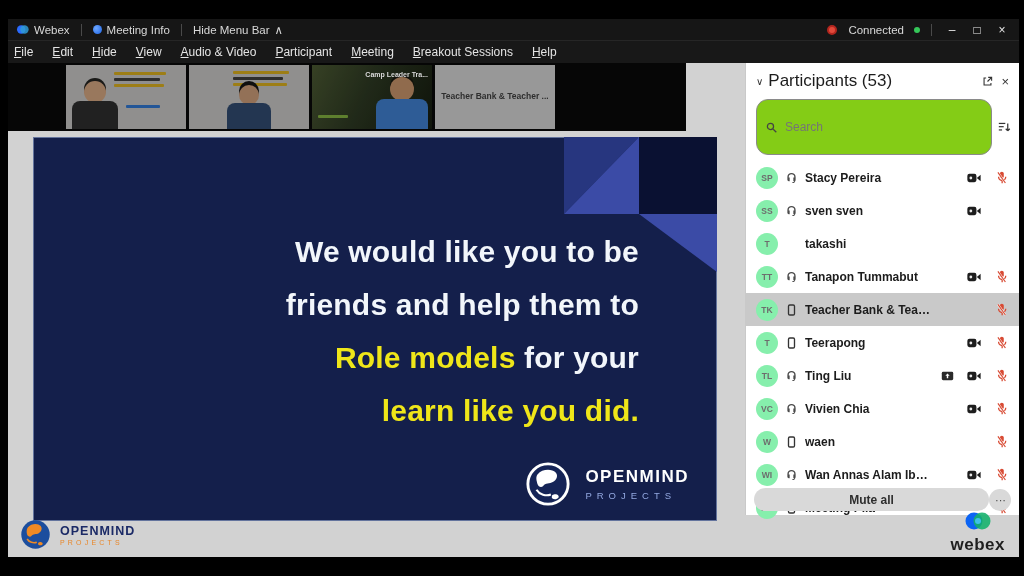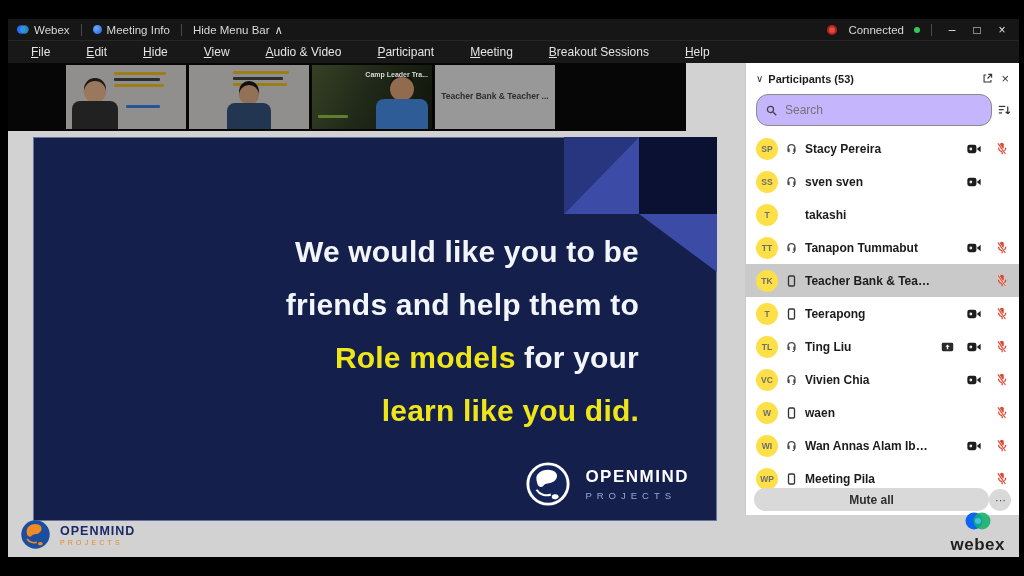--- a/index.html
+++ b/index.html
@@ -14,21 +14,21 @@
   .webex-mini{display:flex;align-items:center;gap:5px;}
   .dot-blue{width:9px;height:9px;border-radius:50%;background:radial-gradient(circle at 35% 35%,#6ea8ff,#1b63e6);}
   .spacer{flex:1;}
   .rec-dot{width:10px;height:10px;border-radius:50%;border:2px solid #b3261e;background:#e24a3b;box-sizing:border-box;}
   .conn-dot{width:6px;height:6px;border-radius:50%;background:#35c759;margin-left:3px;}
   .win-ctrl{color:#e6e6e6;font-size:12px;width:18px;text-align:center;cursor:default;}
 
   
   .menubar{height:22px;background:#181818;border-top:1px solid #262626;display:flex;align-items:center;
            gap:19px;padding:0 6px;color:#e4e4e4;font-size:12px;}
-  .menu-item{cursor:default;margin-left:17px;}
+  .menu-item{cursor:default;}
   .menu-item::first-letter{text-decoration:underline;}
 
   
   .content{position:relative;height:494px;background:#d2d2d2;}
 
   
   .filmstrip{position:absolute;left:0;top:0;width:678px;height:68px;background:#060606;
              display:flex;align-items:center;gap:3px;padding-left:58px;box-sizing:border-box;}
   .thumb{width:120px;height:64px;position:relative;overflow:hidden;background:#b9b8b6;flex:none;}
   .thumb::after{content:"";position:absolute;inset:0;background:rgba(0,0,0,.22);}
@@ -61,32 +61,32 @@
               font-weight:bold;font-size:30px;line-height:53px;color:#f2f6fb;letter-spacing:.2px;}
   .hl{color:#efe619;}
   .slide-logo{position:absolute;right:28px;bottom:14px;display:flex;align-items:center;gap:14px;}
   .slide-logo-title{color:#ffffff;font-weight:bold;font-size:17px;letter-spacing:1.5px;}
   .slide-logo-sub{color:#93a8e0;font-size:9.5px;letter-spacing:5px;margin-top:3px;}
 
   
   .panel{position:absolute;right:0;top:0;width:274px;height:452px;background:#ffffff;
          border-left:1px solid #c9c9c9;box-sizing:border-box;font-size:12px;color:#1c1c1c;}
   .panel-head{display:flex;align-items:center;padding:8px 10px 2px 10px;gap:5px;}
-  .panel-title{font-weight:bold;font-size:11px;}
+  .panel-title{font-weight:normal;font-size:17px;}
   .chev{font-size:10px;color:#333;}
   .ph-icons{margin-left:auto;display:flex;gap:8px;align-items:center;}
   .search-row{display:flex;align-items:center;gap:6px;padding:6px 8px 4px 10px;}
   .search-pill{flex:1;height:22px;border:1px solid #8a8a8a;border-radius:12px;display:flex;
-               align-items:center;gap:6px;padding:4px 9px;background:#c4b5fd;}
+               align-items:center;gap:6px;padding:16px 9px;background:#84cc16;}
   .search-pill input{border:none;outline:none;flex:1;font-size:12px;color:#333;background:transparent;
                      font-family:"Liberation Sans",sans-serif;}
   .plist{margin-top:2px;}
   .prow{height:33px;display:flex;align-items:center;padding:0 8px 0 10px;gap:7px;}
   .prow.selected{background:#c9c9c9;}
-  .avatar{width:22px;height:22px;border-radius:50%;background:#fde047;color:#6d6d6d;font-size:8.5px;
+  .avatar{width:22px;height:22px;border-radius:50%;background:#86efac;color:#6d6d6d;font-size:8.5px;
           font-weight:bold;display:flex;align-items:center;justify-content:center;flex:none;}
   .dev-slot{width:13px;display:flex;justify-content:center;flex:none;}
   .pname{flex:1;font-weight:600;font-size:12px;white-space:nowrap;overflow:hidden;text-overflow:ellipsis;}
   .icon-slot{width:20px;display:flex;justify-content:center;flex:none;}
   .panel-btns{position:absolute;left:0;right:0;bottom:4px;display:flex;align-items:center;
               gap:0;padding:0 8px;}
   .pill-btn{height:23px;border:none;border-radius:12px;background:#d9d9d9;color:#2e2e2e;font-size:12px;
             font-weight:600;flex:1;cursor:pointer;font-family:"Liberation Sans",sans-serif;}
   .more-btn{width:22px;height:22px;border-radius:50%;background:#d9d9d9;border:none;color:#444;
             font-size:11px;line-height:10px;cursor:pointer;flex:none;}

